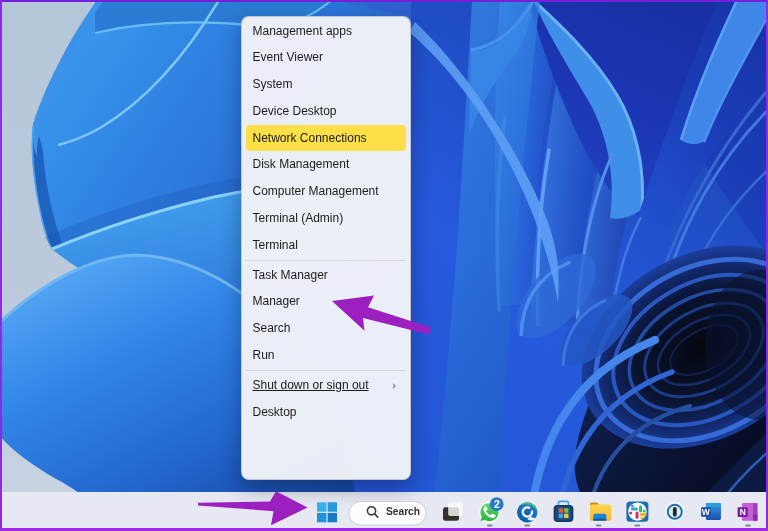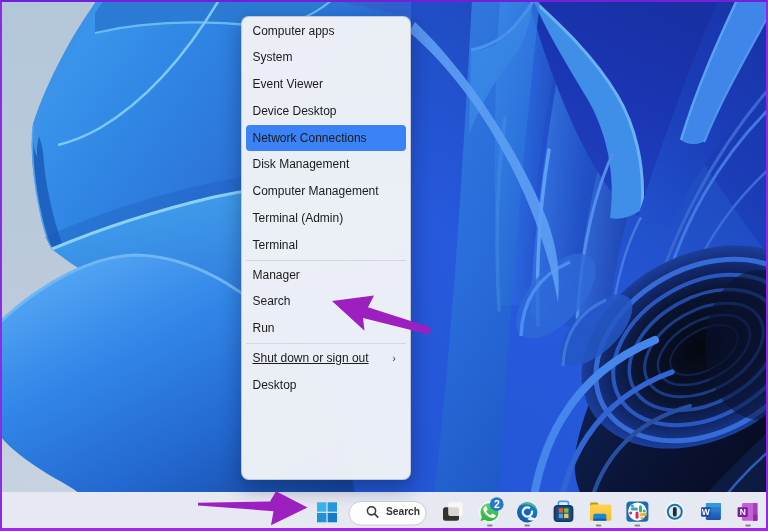--- a/index.html
+++ b/index.html
@@ -8,21 +8,21 @@
   #wall{position:absolute;left:0;top:0;}
   
   #borderov{position:absolute;left:0;top:0;width:768px;height:531px;box-sizing:border-box;
     border-left:2px solid #8d2be4;border-right:2px solid #8d2be4;border-top:2px solid #7420d6;border-bottom:3px solid #a426ea;
     pointer-events:none;z-index:50;}
   
   #menu{position:absolute;left:241px;top:16px;width:170px;height:464px;box-sizing:border-box;
     background:rgba(239,241,246,0.98);border:1px solid rgba(120,130,145,0.35);border-radius:8px;
     box-shadow:0 8px 20px rgba(10,15,40,0.35);z-index:10;padding:0.5px 4px;}
   .mi{height:26.8px;line-height:26.8px;padding-left:6.5px;font-size:12px;color:#1b1b1b;border-radius:4px;white-space:nowrap;}
-  .mi.hl{background:#3b82f6;}
+  .mi.hl{background:#fde047;}
   .sep{height:1px;background:#d4d6db;margin:1px 0;}
   .mi.sub{position:relative;text-decoration:underline;}
   .mi.sub .chev{position:absolute;right:10px;top:0;font-size:11px;color:#444;}
   
   #taskbar{position:absolute;left:0;top:492px;width:768px;height:36px;background:#e6e8f2;z-index:5;}
 </style>
 </head>
 <body>
 <div id="frame">
   <svg id="wall" width="768" height="531" viewBox="0 0 768 531" xmlns="http://www.w3.org/2000/svg">
@@ -170,30 +170,31 @@
     <path d="M33,126 C31,150 34,185 41,215 C45,233 49,244 53,250" fill="none" stroke="#55a8ee" stroke-width="1.6" opacity="0.9"></path>
     <path d="M45,237 C95,215 150,196 215,182 C280,169 340,166 411,168 L411,185 L310,185 C278,186 245,190 214,197 C150,212 95,231 53,250 Z" fill="#1c55b4" opacity="0.3"></path>
     <path d="M53,250 C95,231 150,212 214,197 C245,190 278,186 310,185 L411,185 L411,300 C330,282 240,292 170,320 C125,297 82,273 53,250 Z" fill="url(#lowBand)"></path>
     <path d="M52,249 C95,231 150,212 214,197 C245,190 278,186 310,185" fill="none" stroke="#8ad2f8" stroke-width="3"></path>
 
     <path d="M0,324 C45,280 95,256 135,255 C200,255 258,297 302,348 C330,382 352,450 360,531 L98,531 C98,505 80,492 60,481 C38,469 12,451 0,436 Z" fill="url(#bigPetal)"></path>
     <path d="M0,322 C45,280 95,256 135,255 C200,256 260,299 303,350" fill="none" stroke="#6fb6f4" stroke-width="3"></path>
   </svg>
 
   <div id="menu">
-    <div class="mi">Computer apps</div>
+    <div class="mi">Management apps</div>
+    <div class="mi">Event Viewer</div>
     <div class="mi">System</div>
-    <div class="mi">Event Viewer</div>
     <div class="mi">Device Desktop</div>
     <div class="mi hl">Network Connections</div>
     <div class="mi">Disk Management</div>
     <div class="mi">Computer Management</div>
     <div class="mi">Terminal (Admin)</div>
     <div class="mi">Terminal</div>
     <div class="sep"></div>
+    <div class="mi">Task Manager</div>
     <div class="mi">Manager</div>
     <div class="mi">Search</div>
     <div class="mi">Run</div>
     <div class="sep"></div>
     <div class="mi sub">Shut down or sign out<span class="chev">›</span></div>
     <div class="mi">Desktop</div>
   </div>
 
   <div id="taskbar"></div>
   <svg id="icons" width="768" height="531" viewBox="0 0 768 531" style="position:absolute;left:0;top:0;z-index:20;" xmlns="http://www.w3.org/2000/svg">

